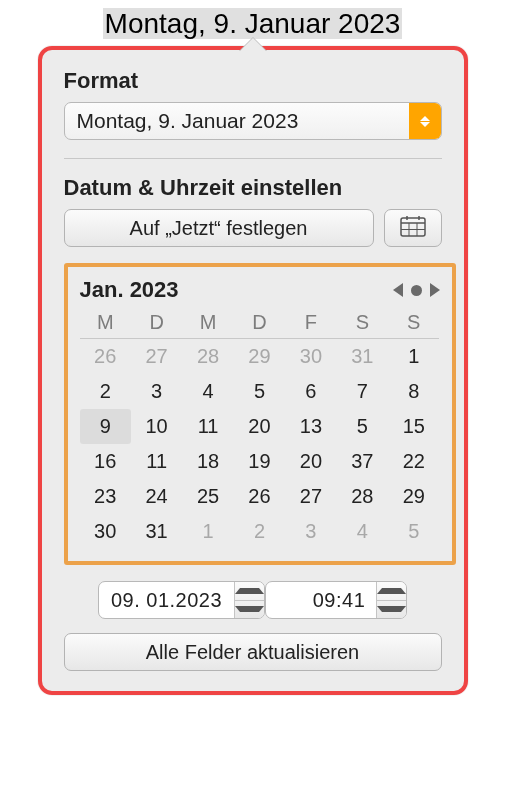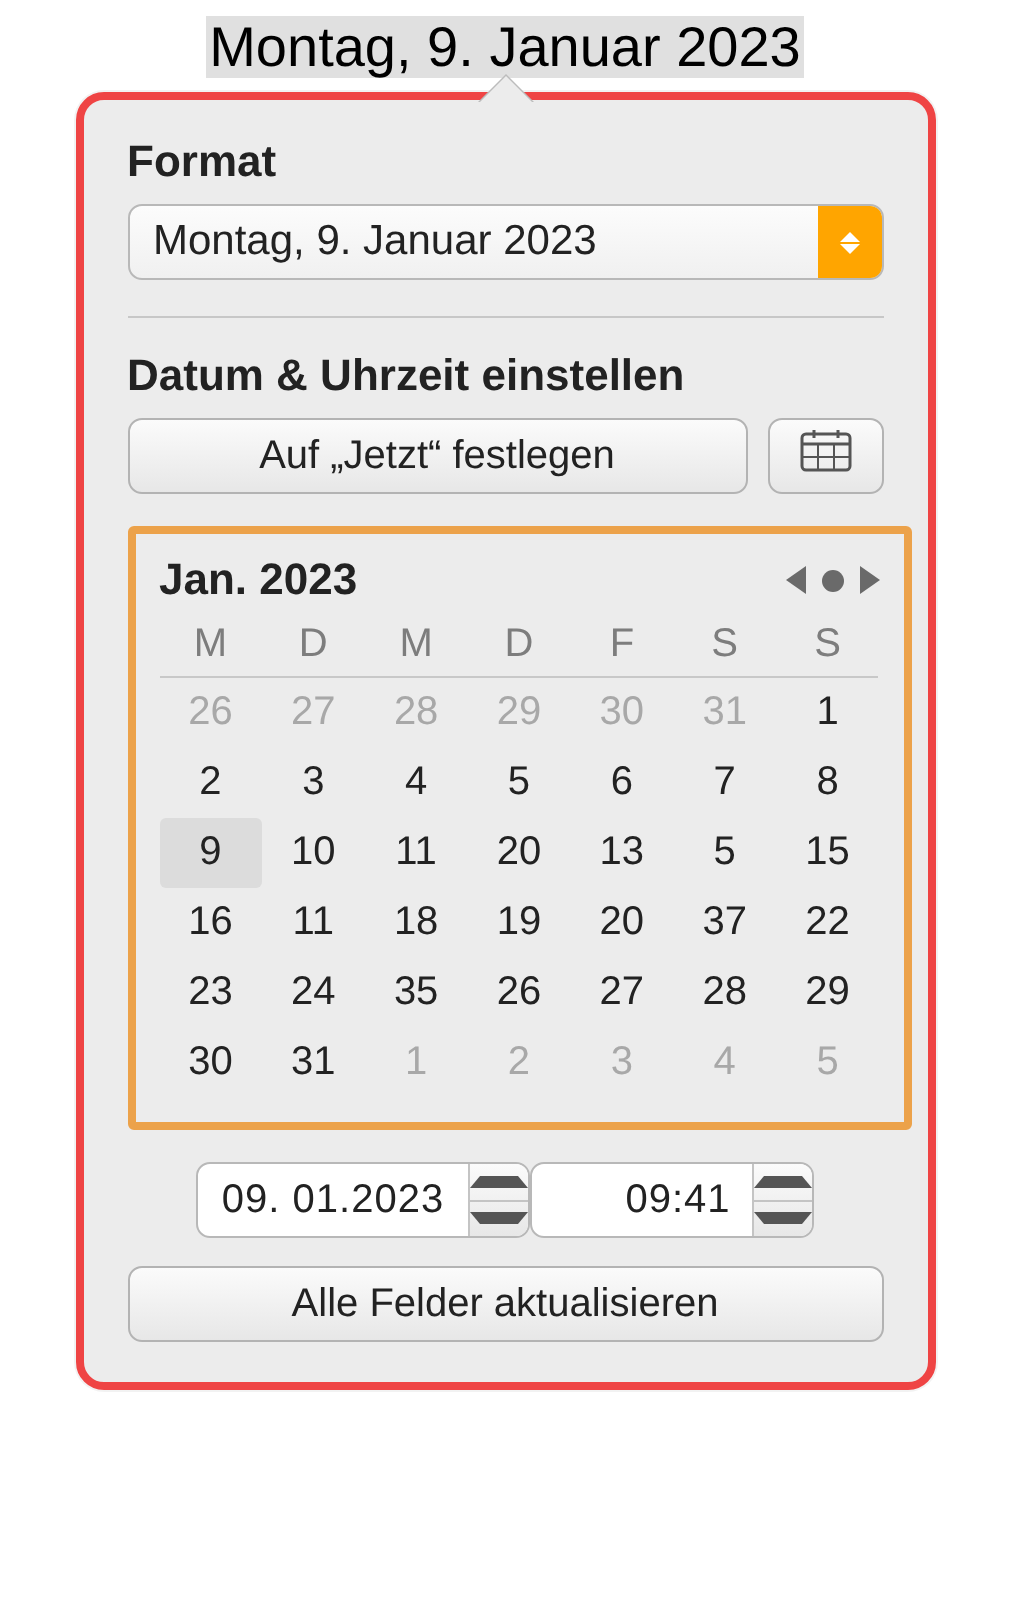--- a/index.html
+++ b/index.html
@@ -212,21 +212,21 @@
         <div class="cal-day">15</div>
         <div class="cal-day">16</div>
         <div class="cal-day">11</div>
         <div class="cal-day">18</div>
         <div class="cal-day">19</div>
         <div class="cal-day">20</div>
         <div class="cal-day">37</div>
         <div class="cal-day">22</div>
         <div class="cal-day">23</div>
         <div class="cal-day">24</div>
-        <div class="cal-day">35</div>
+        <div class="cal-day">25</div>
         <div class="cal-day">26</div>
         <div class="cal-day">27</div>
         <div class="cal-day">28</div>
         <div class="cal-day">29</div>
         <div class="cal-day">30</div>
         <div class="cal-day">31</div>
         <div class="cal-day outside">1</div>
         <div class="cal-day outside">2</div>
         <div class="cal-day outside">3</div>
         <div class="cal-day outside">4</div>

